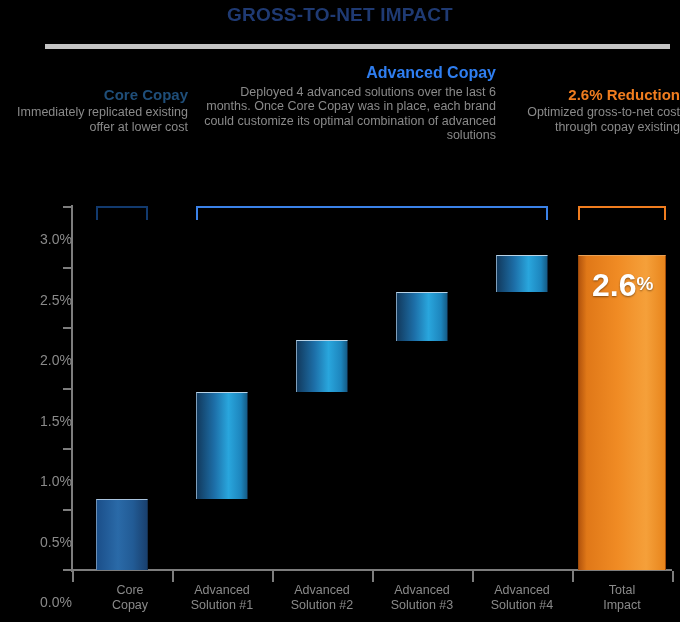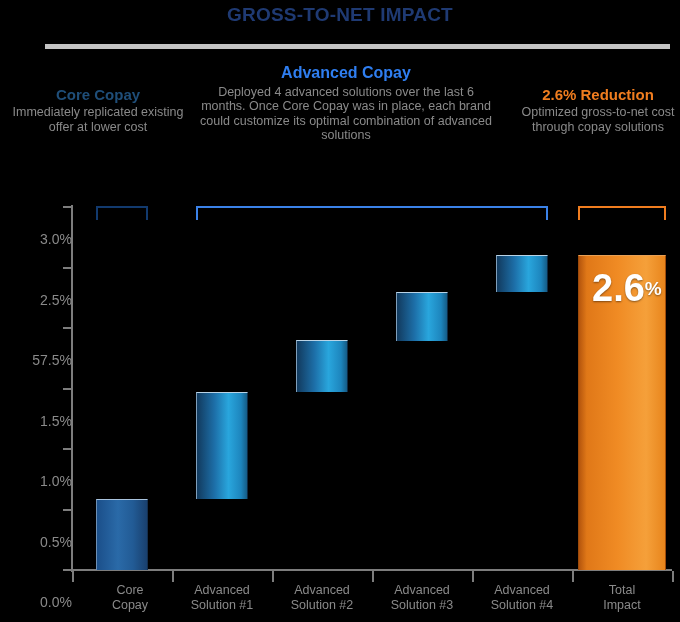--- a/index.html
+++ b/index.html
@@ -18,21 +18,21 @@
     font-size:19px; font-weight:bold;
     letter-spacing:0.2px;
     color:#1f3a73;
   }
   .title-rule {
     position:absolute; top:44px; left:45px; width:625px; height:5px;
     background:#c4c4c4;
   }
 
   
-  .callout { position:absolute; text-align:center; line-height:1.16; }
+  .callout { position:absolute; text-align:right; line-height:1.16; }
   .callout .head { font-size:15px; font-weight:bold; margin-bottom:2px; }
   .callout .body { font-size:12.5px; color:#8a8a8a; }
 
   #callout-core   { left:8px;   top:86px;  width:180px; }
   #callout-core .head { color:#1f4e79; }
 
   #callout-adv    { left:196px; top:64px;  width:300px; }
   #callout-adv .head { color:#2f7ef0; font-size:16px; }
 
   #callout-red    { left:516px; top:86px;  width:164px; }
@@ -85,21 +85,21 @@
     border-top:1px solid #e8a055;
     border-left:1px solid #9c4a0a;
     border-right:1px solid #a04c0a;
   }
   .bar-value {
     position:absolute;
     color:#ffffff; font-weight:bold;
     text-shadow:0 1px 2px rgba(0,0,0,0.45);
     white-space:nowrap;
   }
-  .bar-value .num { font-size:38px; }
+  .bar-value .num { font-size:32px; }
   .bar-value .pct { font-size:19px; vertical-align:super; }
 
   
   .bracket { position:absolute; height:14px; }
   .bracket .top { position:absolute; left:0; right:0; top:0; height:2px; }
   .bracket .lf, .bracket .rt { position:absolute; top:0; width:2px; height:14px; }
   .bracket .lf { left:0; } .bracket .rt { right:0; }
   .br-dark .top, .br-dark .lf, .br-dark .rt { background:#123a6e; }
   .br-blue .top, .br-blue .lf, .br-blue .rt { background:#3b82e8; }
   .br-orange .top, .br-orange .lf, .br-orange .rt { background:#f07d1f; }
@@ -124,37 +124,37 @@
     <div class="body">Immediately replicated existing offer at lower cost</div>
   </div>
 
   <div class="callout" id="callout-adv">
     <div class="head">Advanced Copay</div>
     <div class="body">Deployed 4 advanced solutions over the last 6 months. Once Core Copay was in place, each brand could customize its optimal combination of advanced solutions</div>
   </div>
 
   <div class="callout" id="callout-red">
     <div class="head">2.6% Reduction</div>
-    <div class="body">Optimized gross-to-net cost through copay solutions</div>
+    <div class="body">Optimized gross-to-net cost through copay existing</div>
   </div>
 
   <div id="plot">
     <div class="axis-v"></div>
     <div class="axis-h"></div>
     <div id="y-axis">
         <div class="y-tick" style="top: 569px;"></div>
         <div class="y-label" style="top: 570px;">0.0%</div>
         <div class="y-tick" style="top: 508.5px;"></div>
         <div class="y-label" style="top: 509.5px;">0.5%</div>
         <div class="y-tick" style="top: 448px;"></div>
         <div class="y-label" style="top: 449px;">1.0%</div>
         <div class="y-tick" style="top: 387.5px;"></div>
         <div class="y-label" style="top: 388.5px;">1.5%</div>
         <div class="y-tick" style="top: 327px;"></div>
-        <div class="y-label" style="top: 328px;">57.5%</div>
+        <div class="y-label" style="top: 328px;">2.0%</div>
         <div class="y-tick" style="top: 266.5px;"></div>
         <div class="y-label" style="top: 267.5px;">2.5%</div>
         <div class="y-tick" style="top: 206px;"></div>
         <div class="y-label" style="top: 207px;">3.0%</div>
       </div>
     <div id="x-axis">
         <div class="x-tick" style="left: 72px;"></div>
         <div class="x-tick" style="left: 172px;"></div>
         <div class="x-tick" style="left: 272px;"></div>
         <div class="x-tick" style="left: 372px;"></div>

